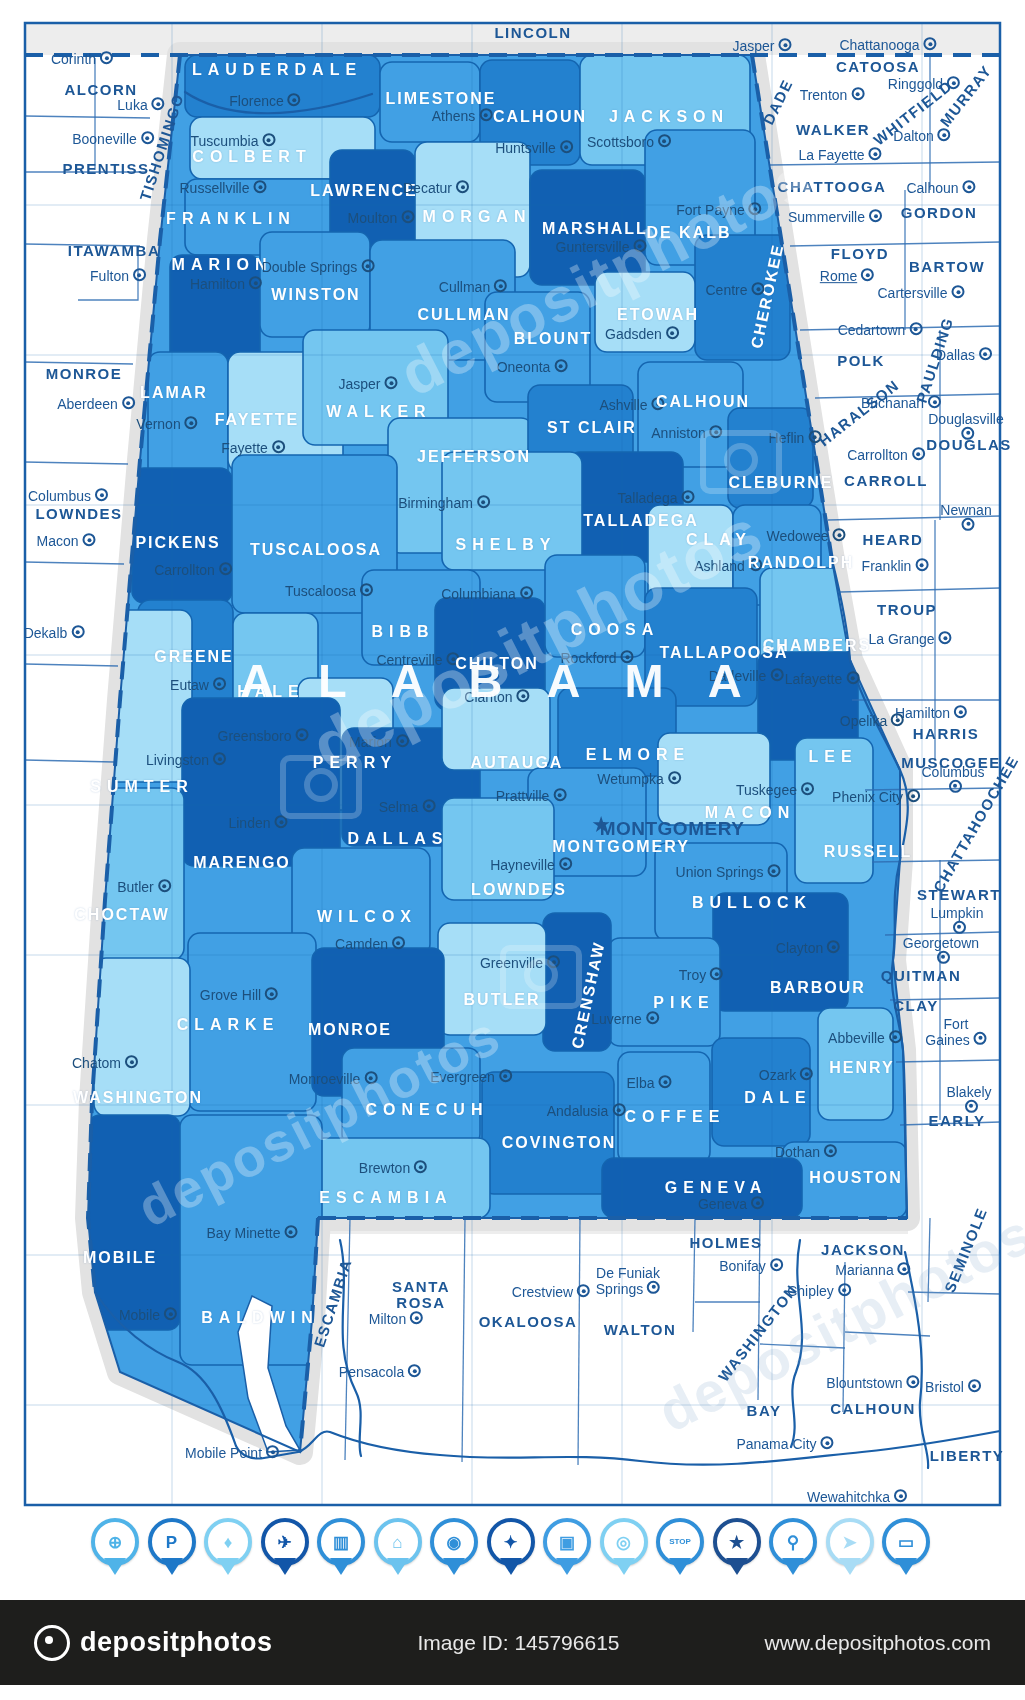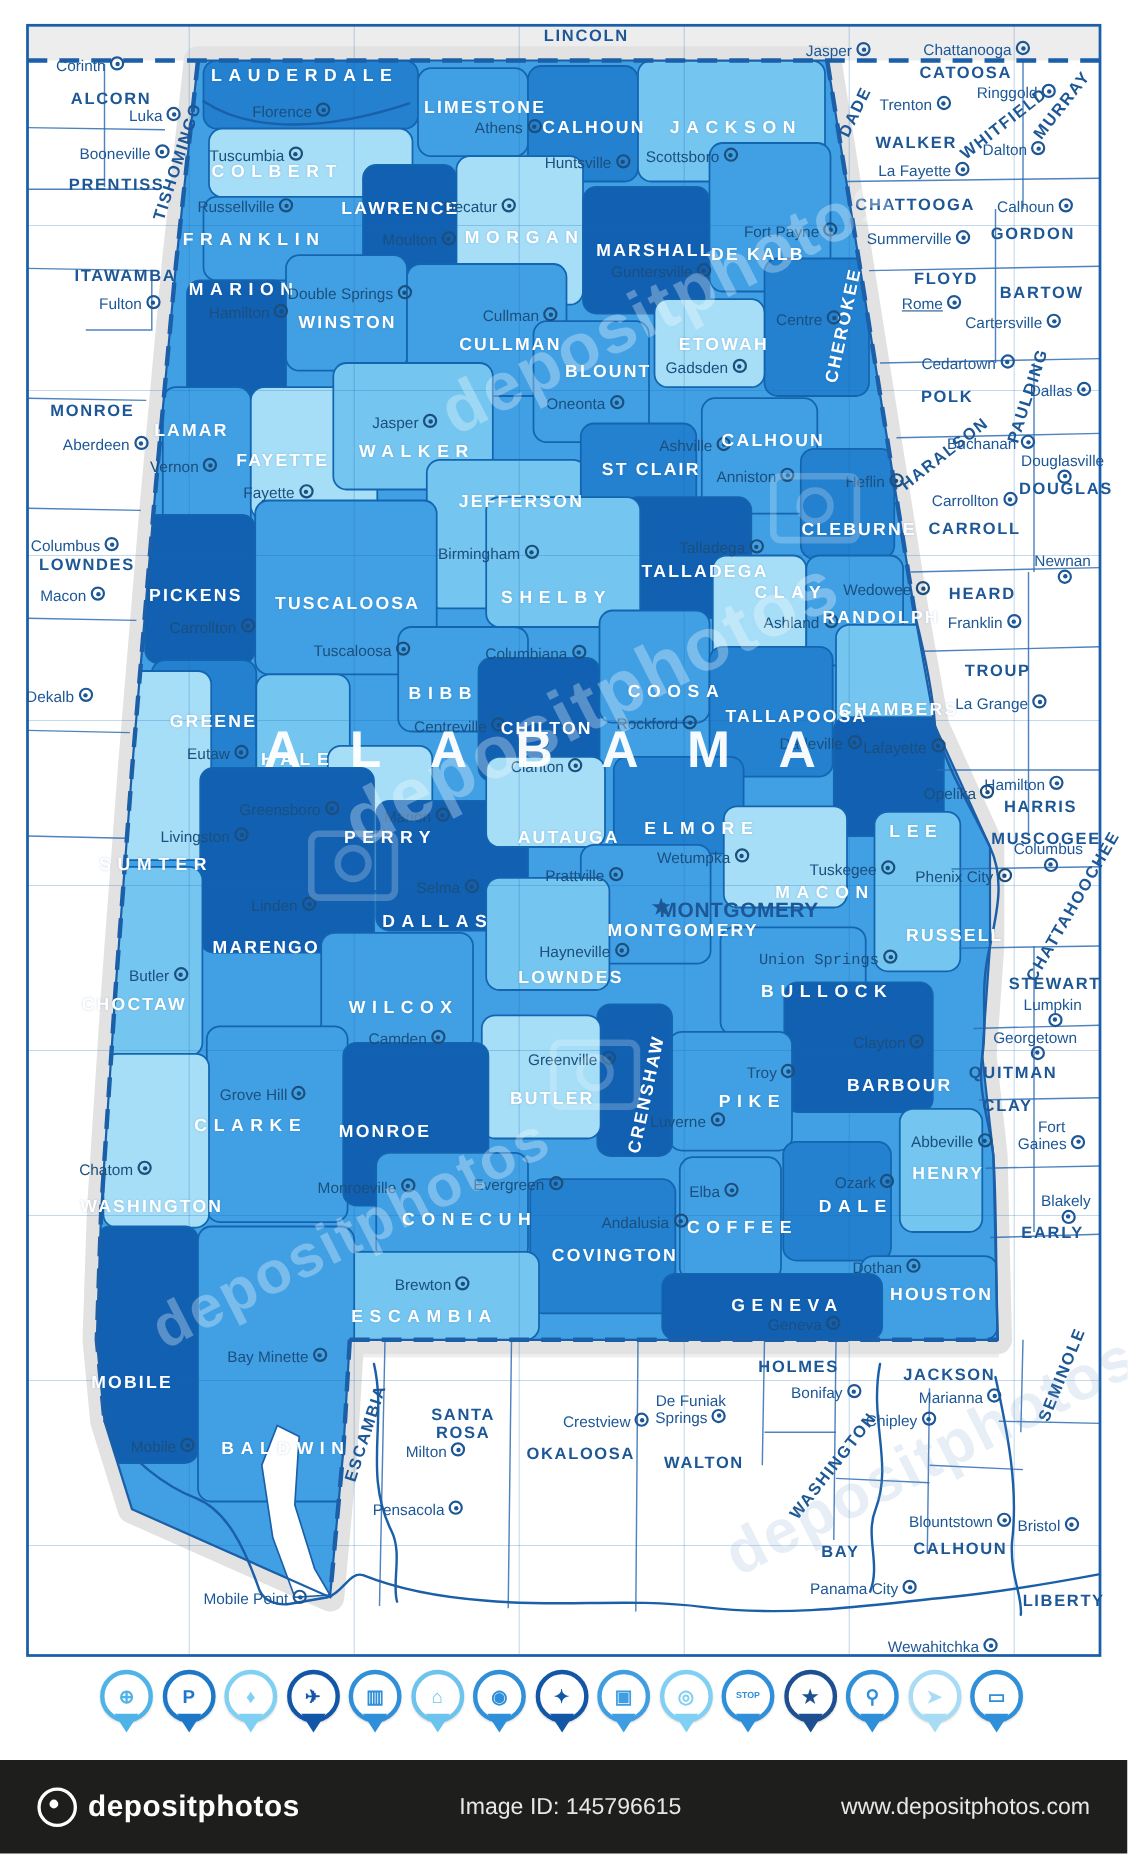--- a/index.html
+++ b/index.html
@@ -283,21 +283,21 @@
       <div class="lbl al-city" style="left: 531px; top: 865px;">Hayneville<span class="marker"></span></div>
       <div class="lbl al-county" style="left: 868px; top: 852px;">RUSSELL</div>
       <div class="lbl al-city" style="left: 876px; top: 797px;">Phenix City<span class="marker"></span></div>
       <div class="lbl al-county" style="left: 242px; top: 863px;">MARENGO</div>
       <div class="lbl al-city" style="left: 258px; top: 823px;">Linden<span class="marker"></span></div>
       <div class="lbl al-county" style="left: 122px; top: 915px;">CHOCTAW</div>
       <div class="lbl al-city" style="left: 144px; top: 887px;">Butler<span class="marker"></span></div>
       <div class="lbl al-county sp" style="left: 367px; top: 917px;">WILCOX</div>
       <div class="lbl al-city" style="left: 370px; top: 944px;">Camden<span class="marker"></span></div>
       <div class="lbl al-county sp" style="left: 752px; top: 903px;">BULLOCK</div>
-      <div class="lbl al-city" style="left: 753px; top: 872px; font-family: Liberation Mono, monospace;">Union Springs<span class="marker"></span></div>
+      <div class="lbl al-city" style="left: 728px; top: 872px;">Union Springs<span class="marker"></span></div>
       <div class="lbl al-county" style="left: 818px; top: 988px;">BARBOUR</div>
       <div class="lbl al-city" style="left: 808px; top: 948px;">Clayton<span class="marker"></span></div>
       <div class="lbl al-county sp" style="left: 684px; top: 1003px;">PIKE</div>
       <div class="lbl al-city" style="left: 701px; top: 975px;">Troy<span class="marker"></span></div>
       <div class="lbl al-county" style="left: 589px; top: 995px; transform: translate(-50%, -50%) rotate(-78deg);">CRENSHAW</div>
       <div class="lbl al-city" style="left: 625px; top: 1019px;">Luverne<span class="marker"></span></div>
       <div class="lbl al-county" style="left: 502px; top: 1000px;">BUTLER</div>
       <div class="lbl al-city" style="left: 520px; top: 963px;">Greenville<span class="marker"></span></div>
       <div class="lbl al-county sp" style="left: 228px; top: 1025px;">CLARKE</div>
       <div class="lbl al-city" style="left: 239px; top: 995px;">Grove Hill<span class="marker"></span></div>

